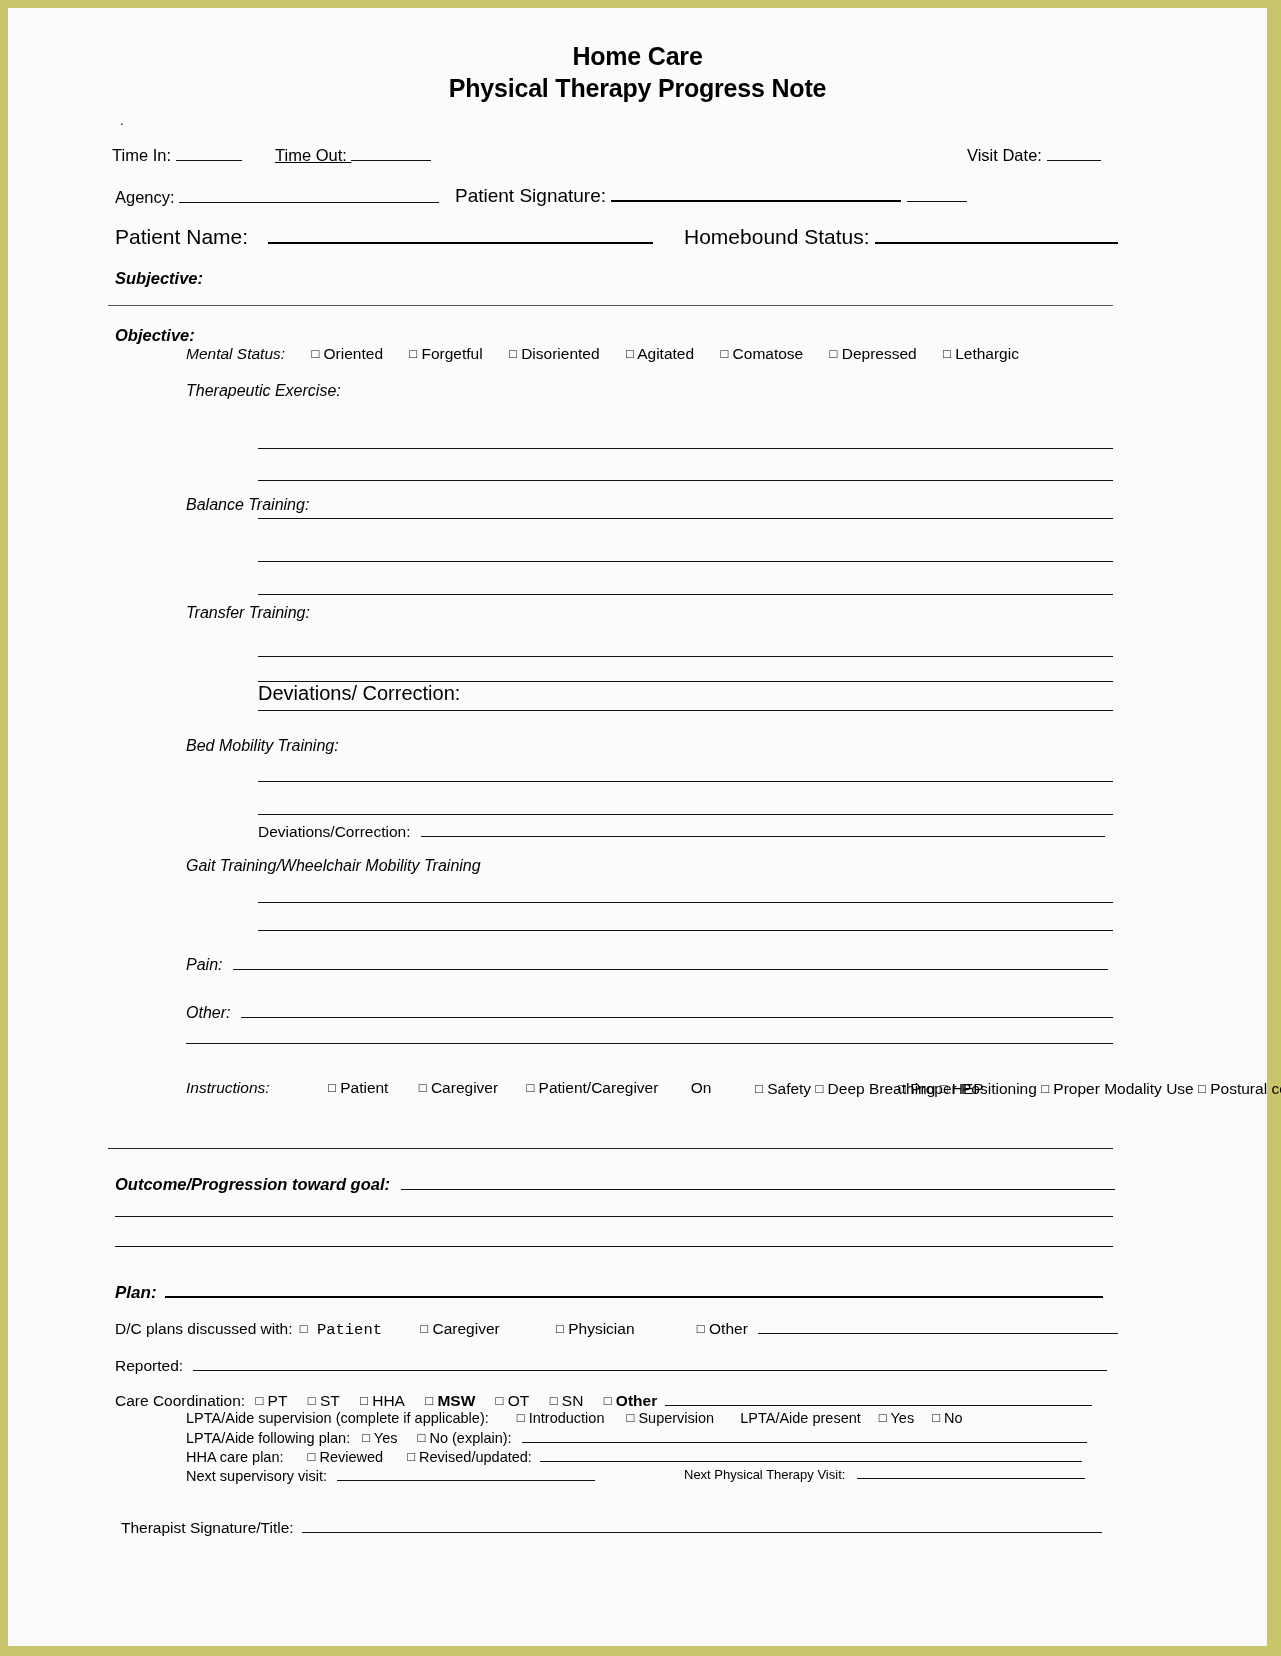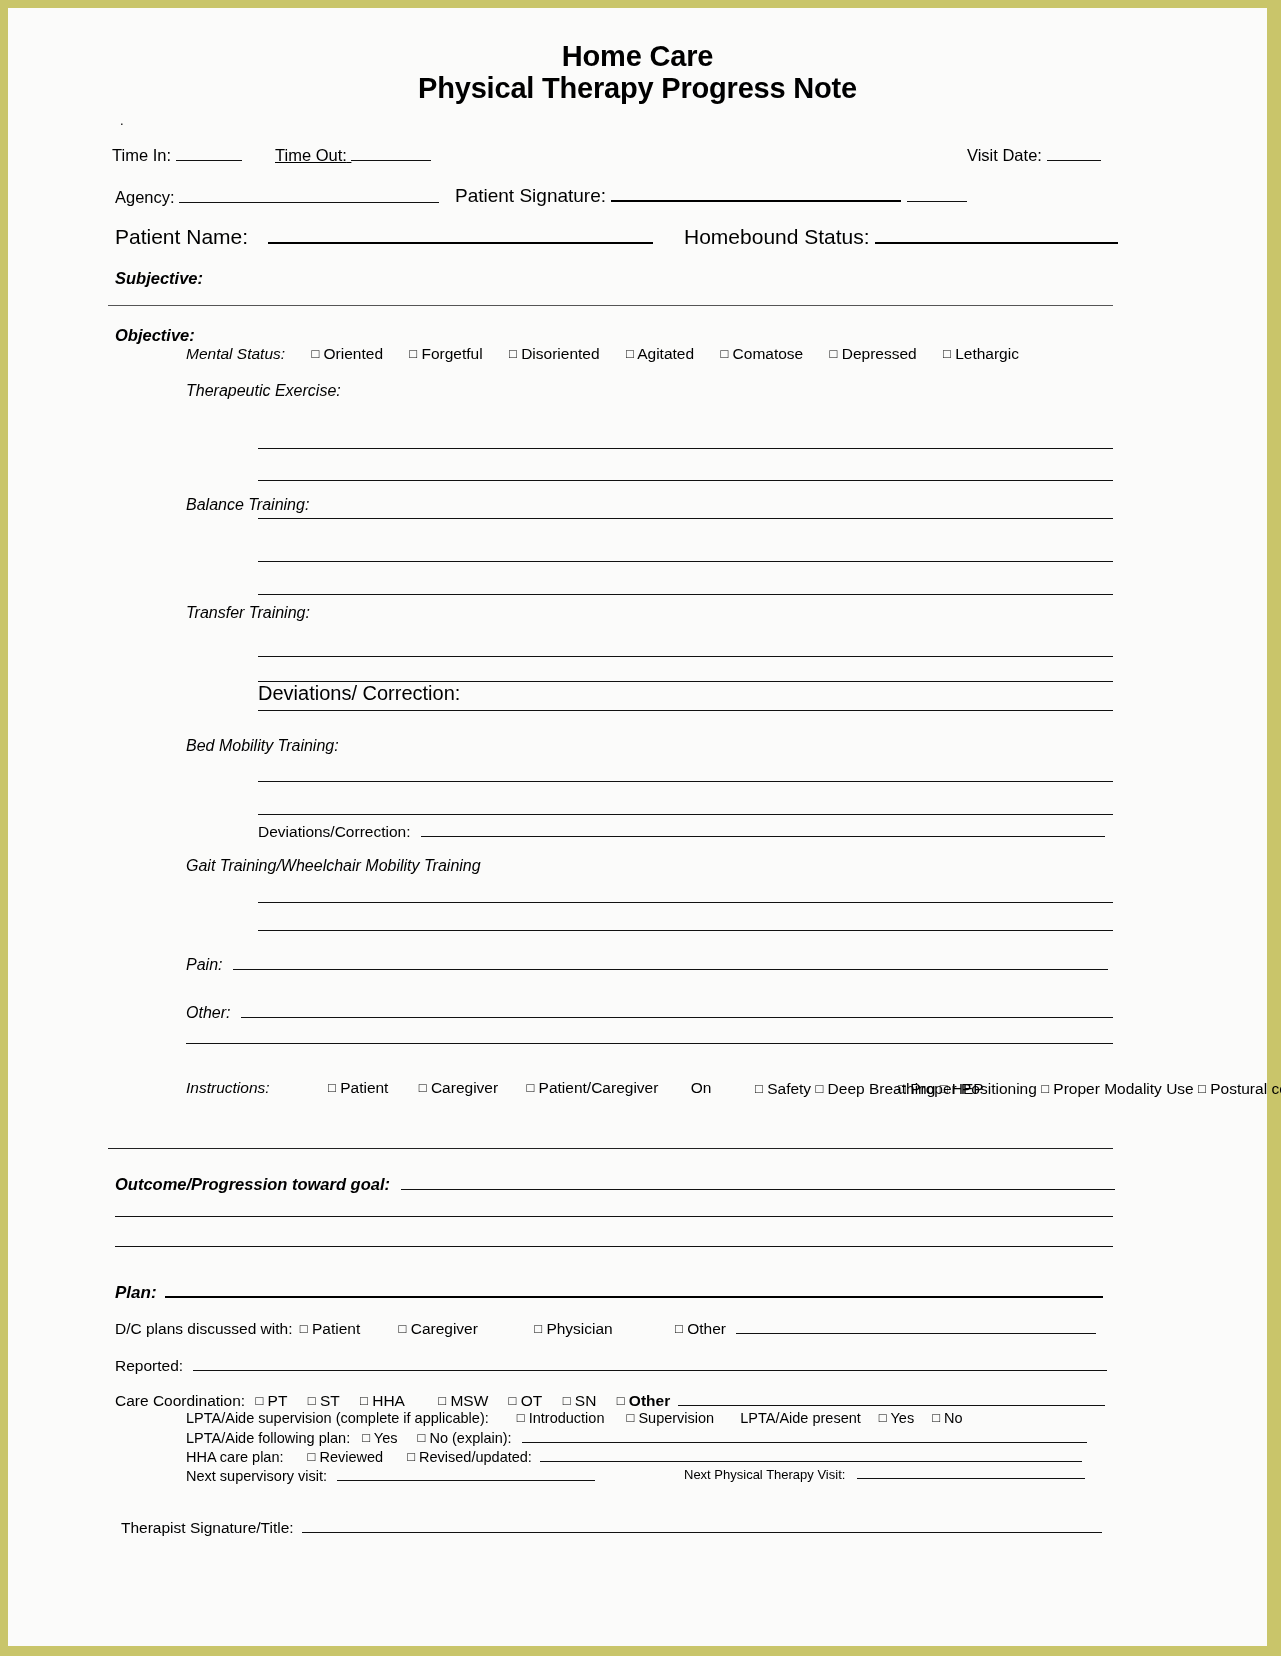--- a/index.html
+++ b/index.html
@@ -17,21 +17,21 @@
     box-sizing:border-box;
   }
   .inner{
     position:absolute;
     left:0;top:0;width:100%;height:100%;
   }
   
   .title{
     text-align:center;
     font-weight:bold;
-    font-size:29px;
+    font-size:25px;
     line-height:32px;
     color:#000;
     margin-top:32px;
     letter-spacing:-0.2px;
   }
   .dot{
     position:absolute;
     left:112px;top:105px;
     font-size:13px;color:#000;
   }
@@ -247,21 +247,21 @@
   <div class="wline" style="left:107px;top:1208px;width:998px;"></div>
   <div class="wline" style="left:107px;top:1238px;width:998px;"></div>
 
   <div class="row bi" style="left:107px;top:1272px;font-size:17px;">
     <span>Plan:</span>
     <span class="ul ul-thick" style="width:938px;margin-left:4px;"></span>
   </div>
 
   <div class="row" style="left:107px;top:1310px;font-size:15.5px;">
     <span>D/C plans discussed with:</span>
-    <span class="chk" style="margin-left:3px;">
+    <span class="chk" style="margin-left:3px;font-family:Liberation Mono, monospace;">
       <span class="cb">□</span>
       <span>Patient</span>
     </span>
     <span class="chk" style="margin-left:34px;">
       <span class="cb">□</span>
       <span>Caregiver</span>
     </span>
     <span class="chk" style="margin-left:52px;">
       <span class="cb">□</span>
       <span>Physician</span>
@@ -285,21 +285,21 @@
       <span>PT</span>
     </span>
     <span class="chk" style="margin-left:16px;">
       <span class="cb">□</span>
       <span>ST</span>
     </span>
     <span class="chk" style="margin-left:16px;">
       <span class="cb">□</span>
       <span>HHA</span>
     </span>
-    <span class="chk" style="margin-left:29px;">
+    <span class="chk" style="margin-left:16px;font-weight:bold;">
       <span class="cb">□</span>
       <span>MSW</span>
     </span>
     <span class="chk" style="margin-left:16px;">
       <span class="cb">□</span>
       <span>OT</span>
     </span>
     <span class="chk" style="margin-left:16px;">
       <span class="cb">□</span>
       <span>SN</span>

